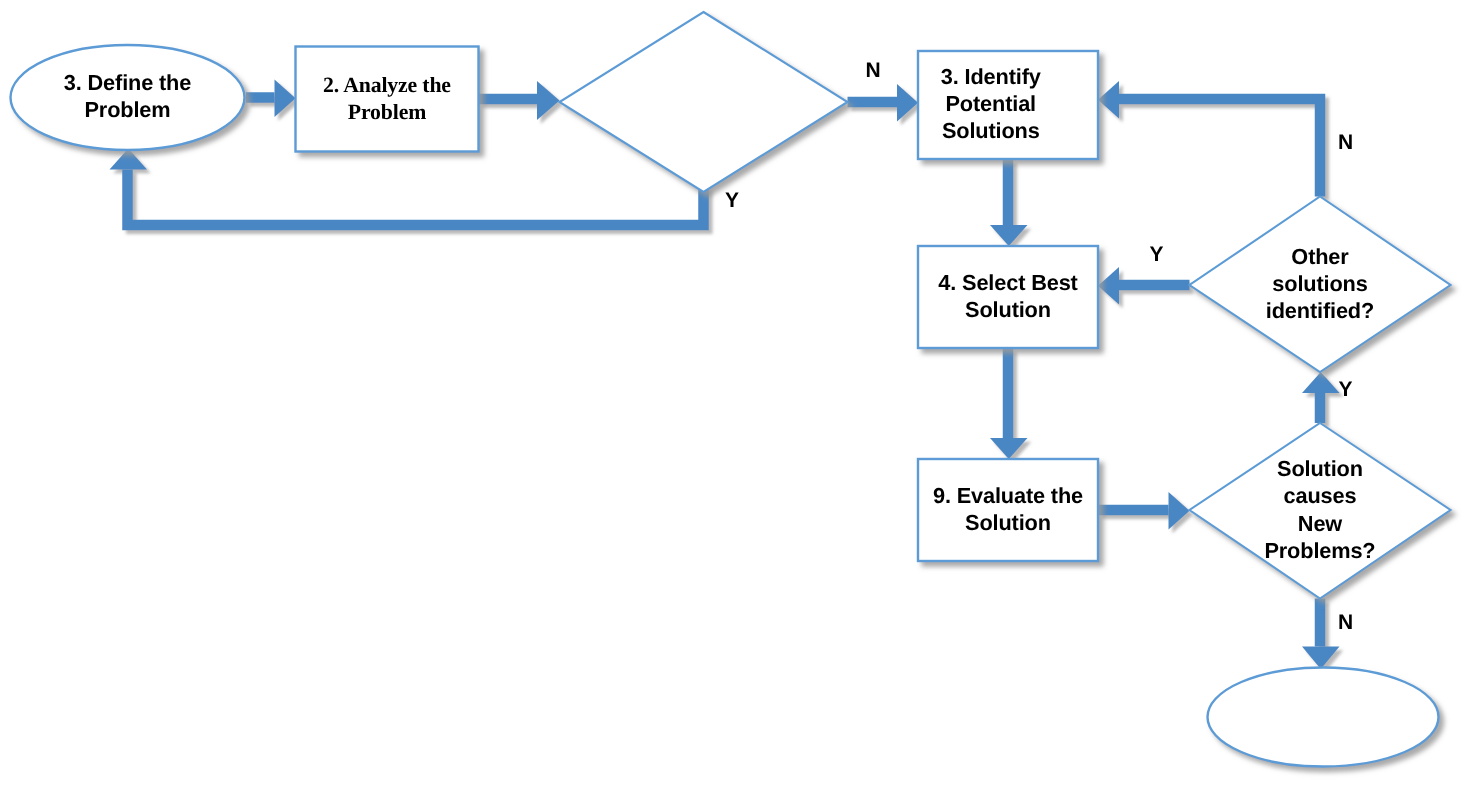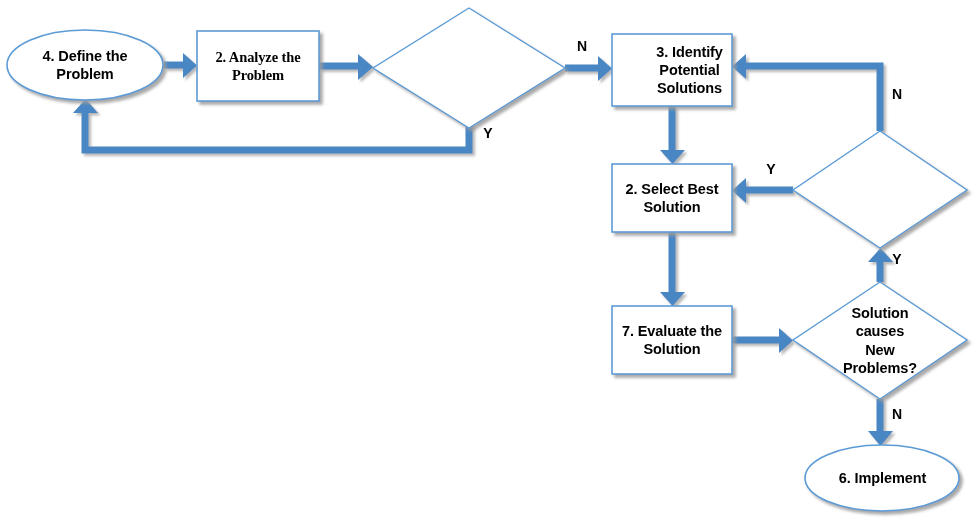--- a/index.html
+++ b/index.html
@@ -136,44 +136,46 @@
       <rect x="612" y="164" width="120" height="68" fill="#FFFFFF" stroke="#5B9BD5" stroke-width="1.6"></rect>
 
       <polygon points="880,282 967,340 880,399 793,340" fill="#FFFFFF" stroke="#5B9BD5" stroke-width="1.4"></polygon>
 
       <rect x="612" y="306" width="120" height="68" fill="#FFFFFF" stroke="#5B9BD5" stroke-width="1.6"></rect>
 
       <ellipse cx="882" cy="478" rx="77" ry="33" fill="#FFFFFF" stroke="#5B9BD5" stroke-width="1.6"></ellipse>
     </g>
   </svg>
 
-  <div class="node-text" style="left:7px; top:30px; width:156px; height:70px;">4. Define the
+  <div class="node-text" style="left:7px; top:30px; width:156px; height:70px;">3. Define the
 Problem</div>
 
   <div class="node-text" style="left:197px; top:31px; width:122px; height:70px;font-family:Liberation Serif, serif;">2. Analyze the
 Problem</div>
 
 
-  <div class="node-text" style="left:612px; top:34px; width:97px; height:72px;padding-left:29px;">3. Identify
+  <div class="node-text" style="left:612px; top:34px; width:97px; height:72px;">3. Identify
 Potential
 Solutions</div>
 
+  <div class="node-text" style="left:805px; top:134px; width:150px; height:112px;">Other
+solutions
+identified?</div>
 
-  <div class="node-text" style="left:612px; top:164px; width:120px; height:68px;">2. Select Best
+  <div class="node-text" style="left:612px; top:164px; width:120px; height:68px;">4. Select Best
 Solution</div>
 
   <div class="node-text" style="left:805px; top:284px; width:150px; height:113px;">Solution
 causes
 New
 Problems?</div>
 
-  <div class="node-text" style="left:612px; top:306px; width:120px; height:68px;">7. Evaluate  the
+  <div class="node-text" style="left:612px; top:306px; width:120px; height:68px;">9. Evaluate  the
 Solution</div>
 
-  <div class="node-text" style="left:805px; top:445px; width:155px; height:66px;">6. Implement</div>
 
   <div class="edge-label" style="left:575px; top:39px; width:14px;">N</div>
 
   <div class="edge-label" style="left:481px; top:126px; width:14px;">Y</div>
 
   <div class="edge-label" style="left:890px; top:87px; width:14px;">N</div>
 
   <div class="edge-label" style="left:764px; top:162px; width:14px;">Y</div>
 
   <div class="edge-label" style="left:890px; top:252px; width:14px;">Y</div>

